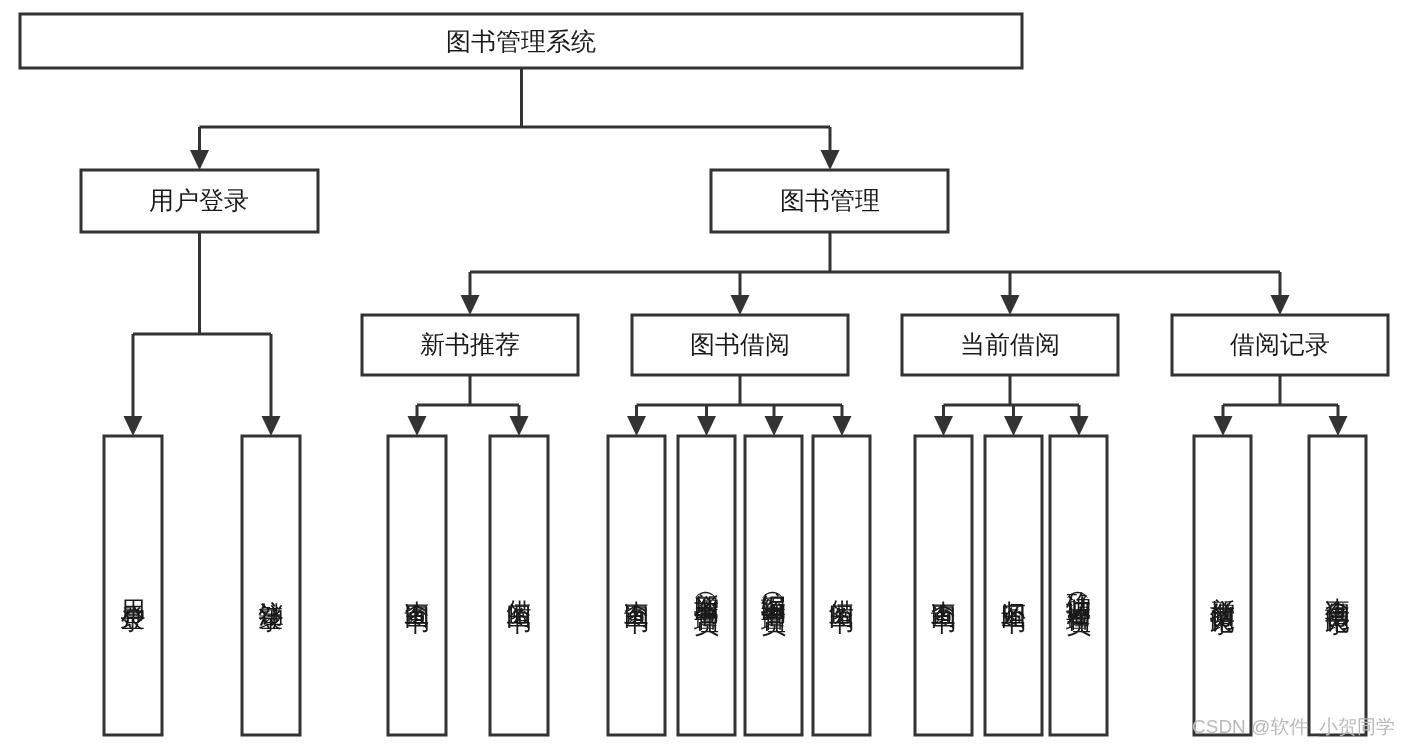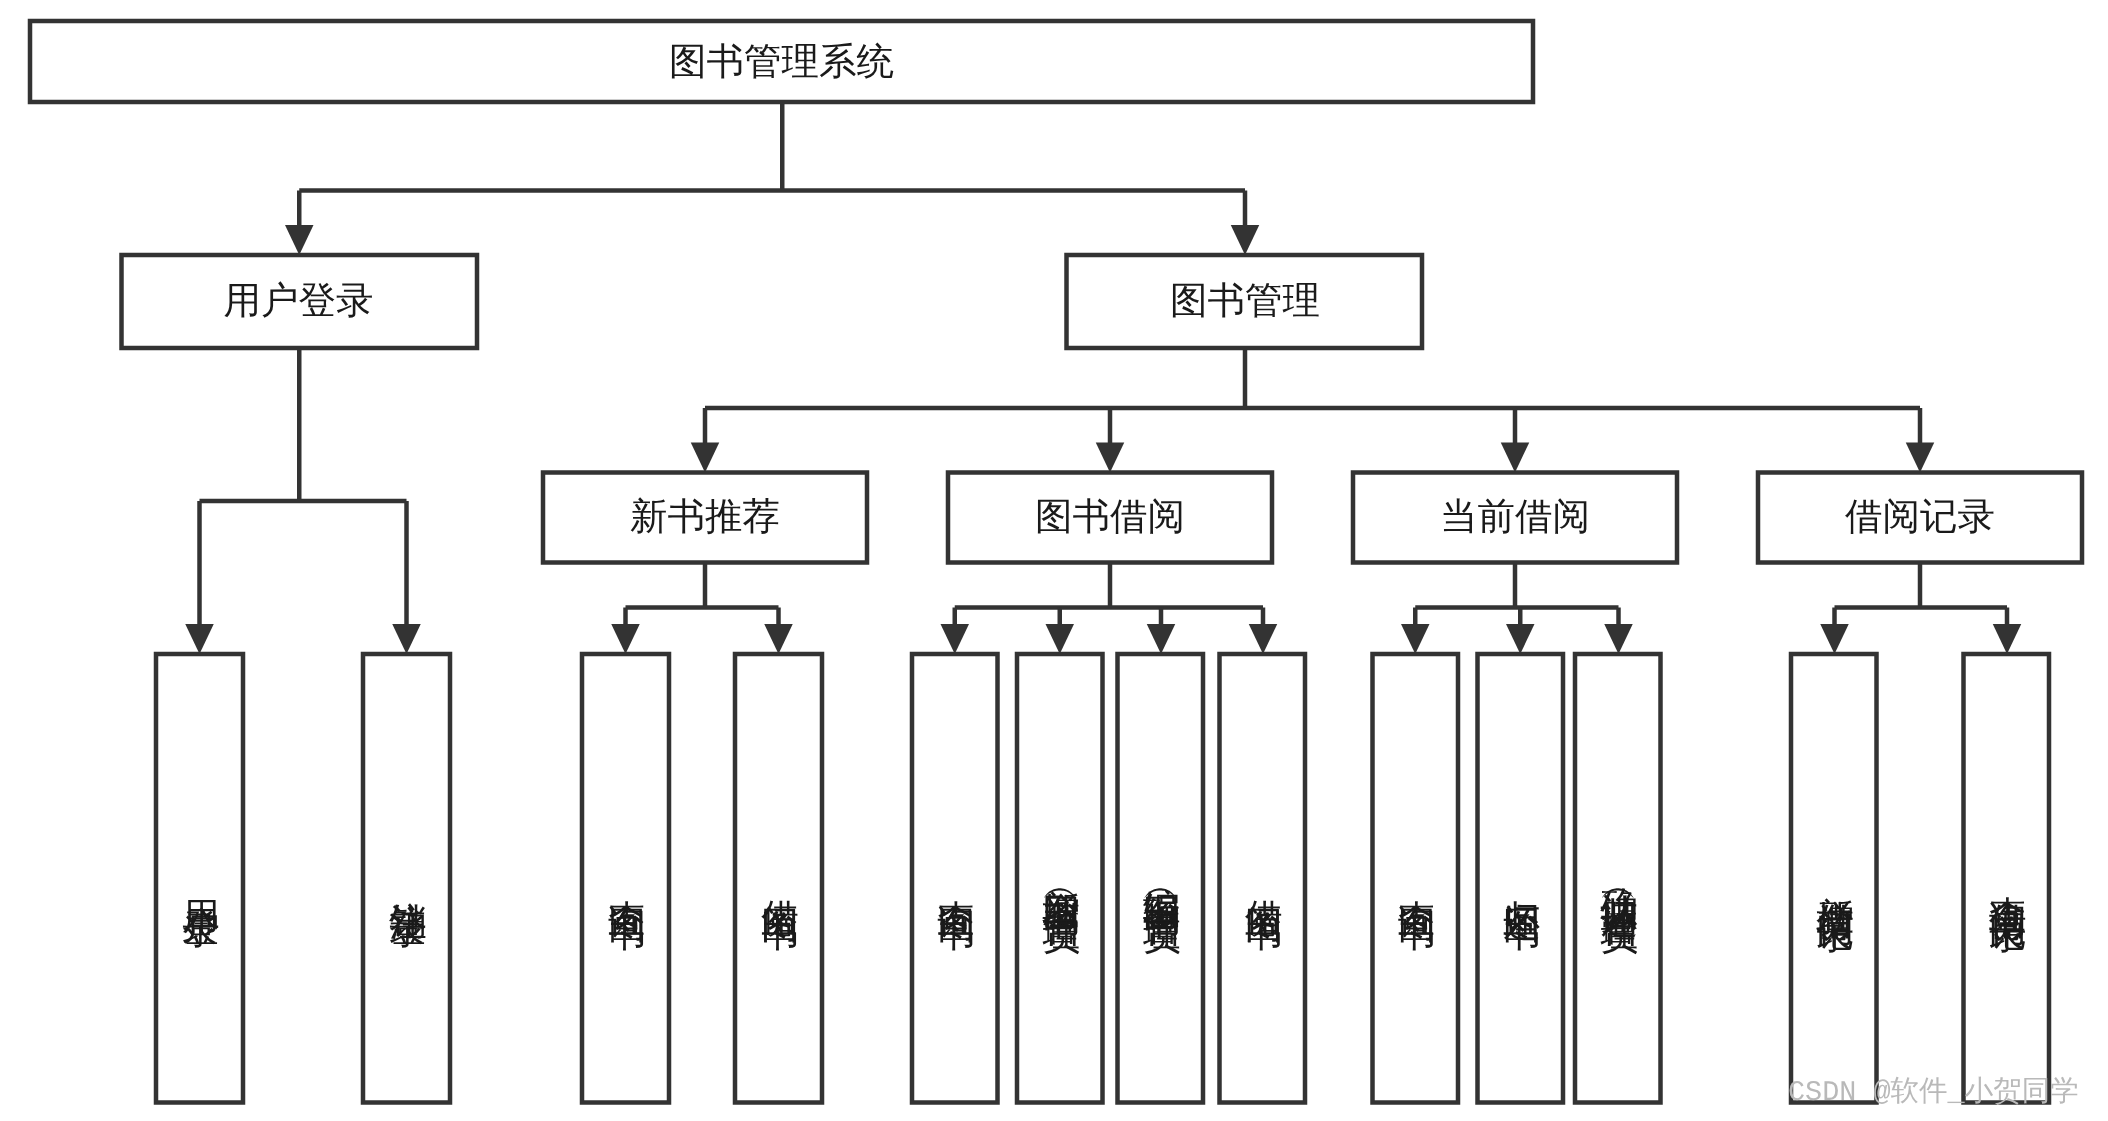--- a/index.html
+++ b/index.html
@@ -60,21 +60,21 @@
     color: #1a1a1a;
     letter-spacing: 3px;
     display: flex;
     align-items: center;
     justify-content: center;
     text-align: center;
     pointer-events: none;
   }
   .watermark {
     position: absolute;
-    font-family: Liberation Mono, monospace;
+    font-family: Liberation Sans, sans-serif;
     font-size: 19px;
     color: #b9b9b9;
     left: 1192px;
     top: 714px;
     white-space: pre;
   }
 </style>
 </head>
 <body>
 

